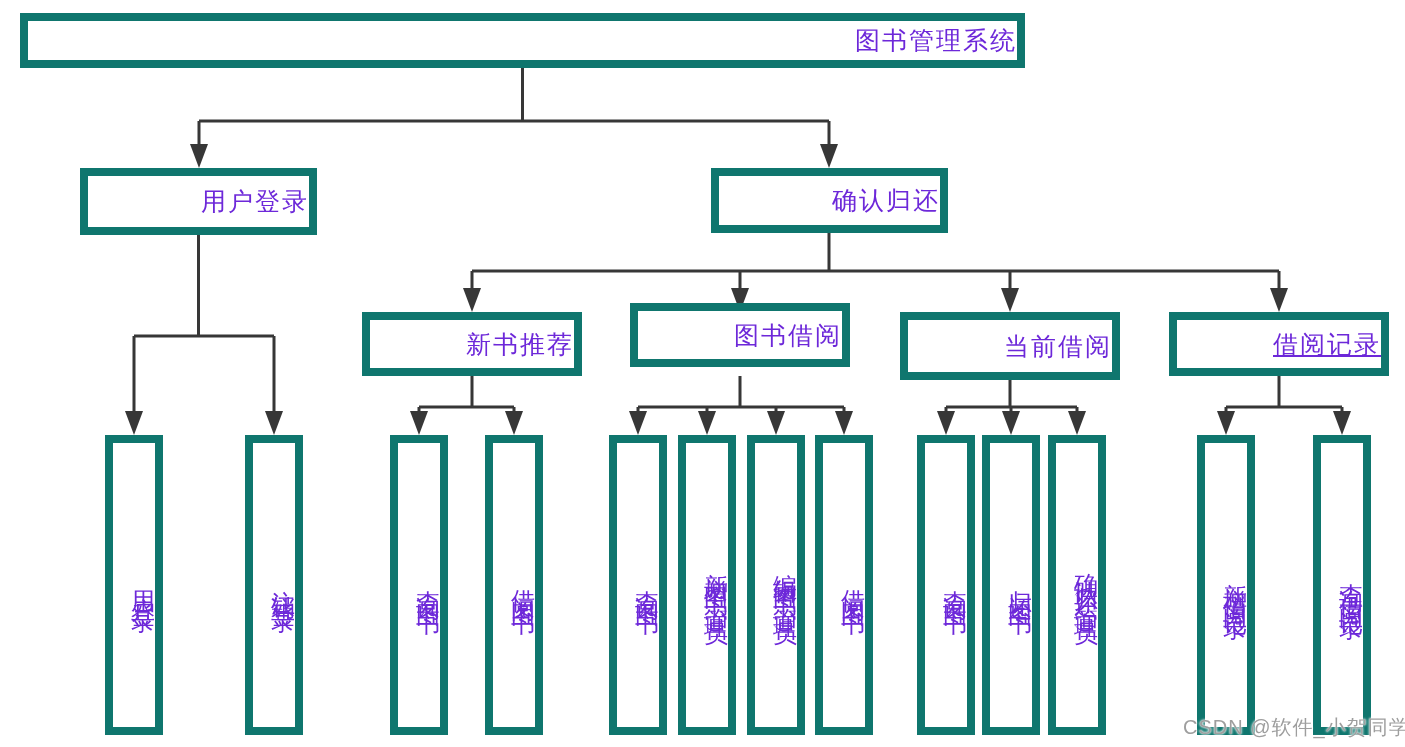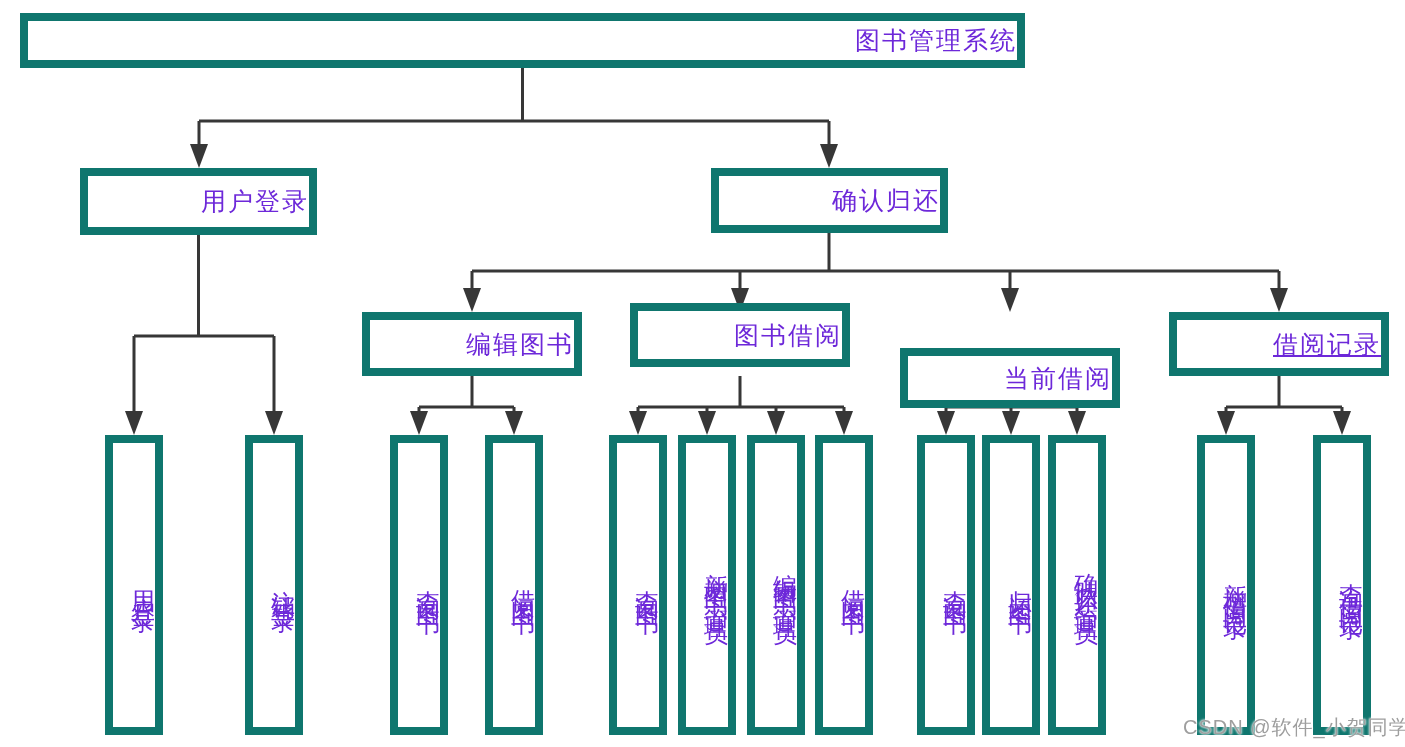--- a/index.html
+++ b/index.html
@@ -69,26 +69,26 @@
   </div>
 
   <div class="node hbox" style="left:80px;top:168px;width:237px;height:67px;">
     <span>用户登录</span>
   </div>
   <div class="node hbox" style="left:711px;top:168px;width:237px;height:65px;">
     <span>确认归还</span>
   </div>
 
   <div class="node hbox" style="left:362px;top:312px;width:220px;height:64px;">
-    <span>编辑图书</span>
+    <span>新书推荐</span>
   </div>
   <div class="node hbox" style="left:630px;top:303px;width:220px;height:64px;">
     <span>图书借阅</span>
   </div>
-  <div class="node hbox" style="left:900px;top:312px;width:220px;height:60px;margin-top:36px;">
+  <div class="node hbox" style="left:900px;top:312px;width:220px;height:68px;">
     <span>当前借阅</span>
   </div>
   <div class="node hbox" style="left:1169px;top:312px;width:220px;height:64px;text-decoration:underline;">
     <span>借阅记录</span>
   </div>
 
   <div class="node vbox" style="left:105px;">
     <span class="vtext">用户登录</span>
   </div>
   <div class="node vbox" style="left:245px;">

